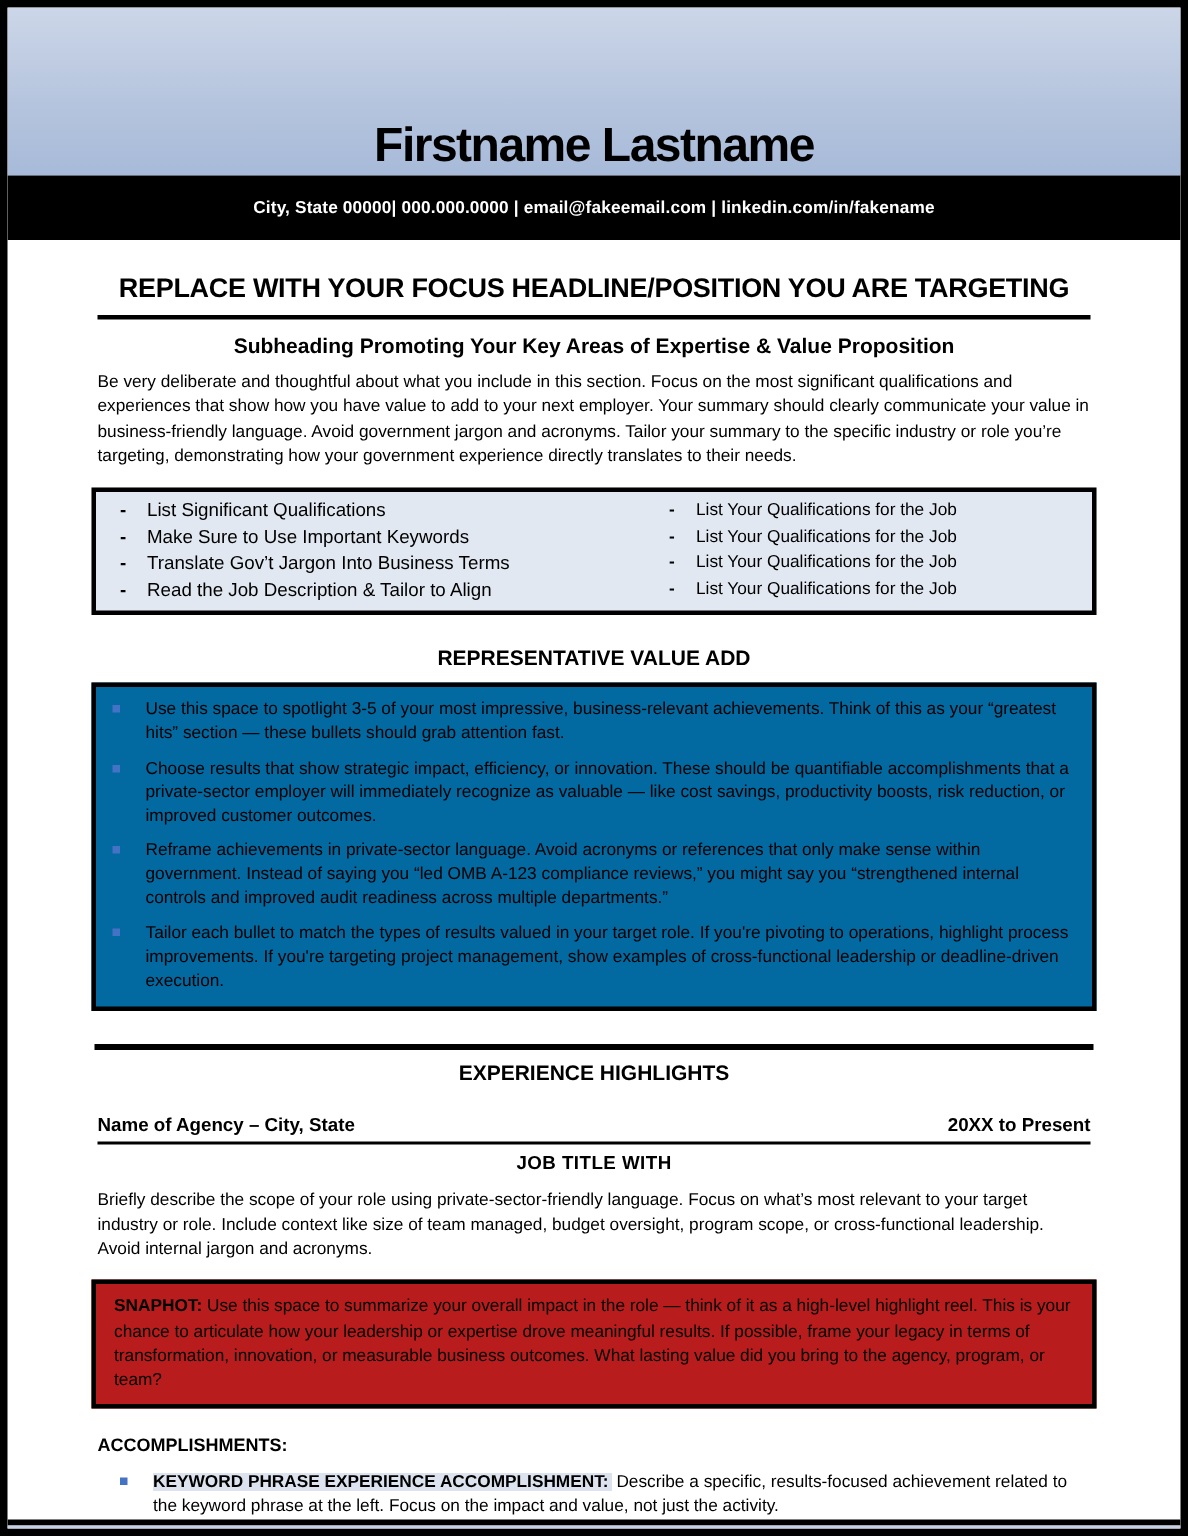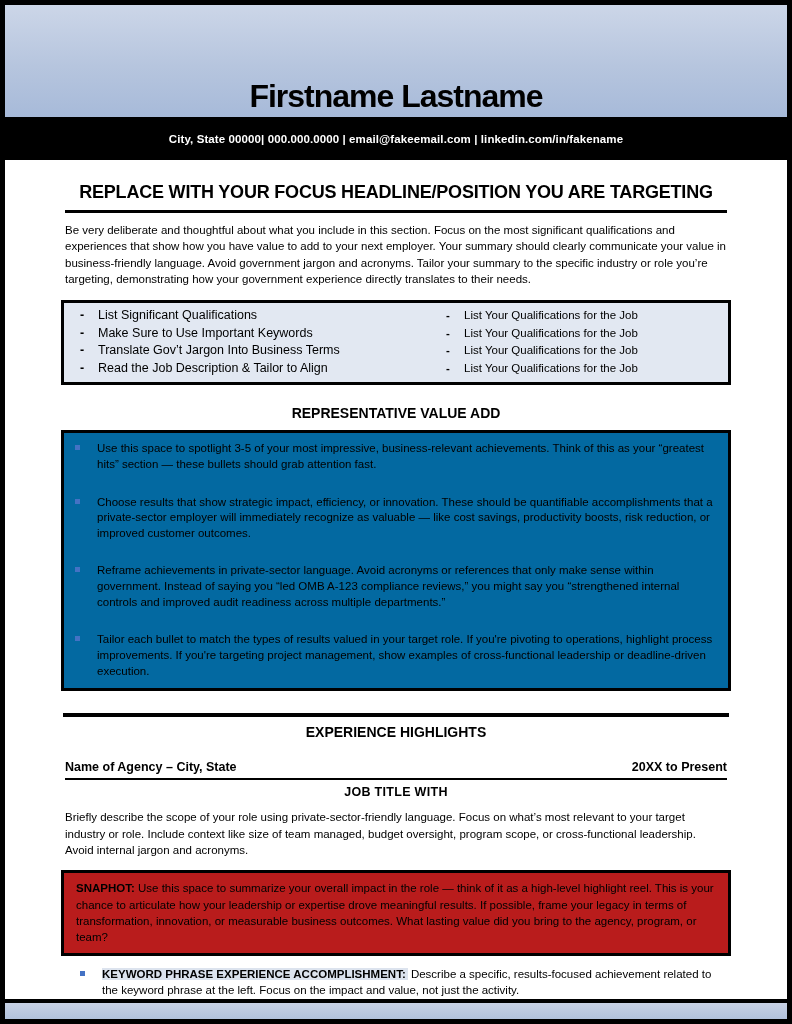--- a/index.html
+++ b/index.html
@@ -57,21 +57,21 @@
   .dash { flex:none; width:18px; font-weight:bold; }
 
   .section-title { text-align:center; font-size:14px; font-weight:bold; }
   .value-title { margin-top:20px; }
 
   .value-box {
     margin:9px -4px 0 -4px;
     border:3px solid #000; background:#0369a1;
     padding:8px 14px 9px 0;
   }
-  .vbullet { display:flex; margin-top:22px; font-size:11.5px; line-height:1.36; }
+  .vbullet { display:flex; margin-top:8px; font-size:11.5px; line-height:1.36; }
   .vbullet:first-child { margin-top:0; }
   .sq { flex:none; width:5px; height:5px; background:#4472c4; margin:4px 0 0 11px; }
   .vbullet p { margin-left:17px; }
 
   .exp-divider { margin:22px -2px 0 -2px; height:4px; background:#000; flex:none; }
   .exp-title { margin-top:7px; }
 
   .agency-row {
     margin-top:20px; display:flex; justify-content:space-between;
     font-size:12.5px; font-weight:bold;
@@ -110,20 +110,21 @@
     <h1 class="name">Firstname Lastname</h1>
   </header>
 
   <div class="contact-bar">
     <span>City, State 00000| 000.000.0000 | email@fakeemail.com | linkedin.com/in/fakename</span>
   </div>
 
   <main class="content">
 
     <h2 class="headline">REPLACE WITH YOUR FOCUS HEADLINE/POSITION YOU ARE TARGETING</h2>
+    <h3 class="subheading">Subheading Promoting Your Key Areas of Expertise &amp; Value Proposition</h3>
     <p class="body-text intro">Be very deliberate and thoughtful about what you include in this section. Focus on the most significant qualifications and experiences that show how you have value to add to your next employer. Your summary should clearly communicate your value in business-friendly language. Avoid government jargon and acronyms. Tailor your summary to the specific industry or role you’re targeting, demonstrating how your government experience directly translates to their needs.</p>
 
     <div class="quals-box">
       <ul class="quals-col left">
         <li class="qual-item">
             <span class="dash">-</span>
             <span>List Significant Qualifications</span>
           </li>
         <li class="qual-item">
             <span class="dash">-</span>
@@ -187,20 +188,21 @@
       <span>20XX to Present</span>
     </div>
     <div class="job-title">JOB TITLE WITH</div>
 
     <p class="body-text role-desc">Briefly describe the scope of your role using private-sector-friendly language. Focus on what’s most relevant to your target industry or role. Include context like size of team managed, budget oversight, program scope, or cross-functional leadership. Avoid internal jargon and acronyms.</p>
 
     <div class="snapshot-box">
       <p><span class="b">SNAPHOT:</span> <span>Use this space to summarize your overall impact in the role — think of it as a high-level highlight reel. This is your chance to articulate how your leadership or expertise drove meaningful results. If possible, frame your legacy in terms of transformation, innovation, or measurable business outcomes. What lasting value did you bring to the agency, program, or team?</span></p>
     </div>
 
+    <div class="accomp-label">ACCOMPLISHMENTS:</div>
 
     <div class="vbullet accomp">
       <span class="sq"></span>
       <p><span class="kw">KEYWORD PHRASE EXPERIENCE ACCOMPLISHMENT:</span> <span>Describe a specific, results-focused achievement related to the keyword phrase at the left. Focus on the impact and value, not just the activity.</span></p>
     </div>
 
   </main>
 
   <footer class="footer">
     <div class="footer-line"></div>

